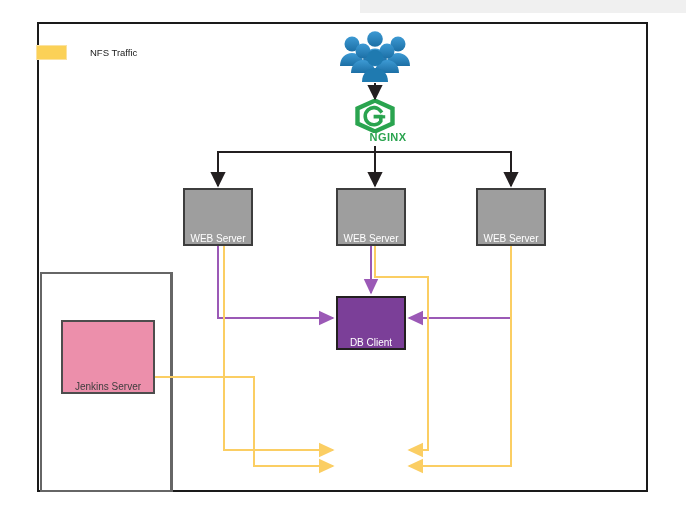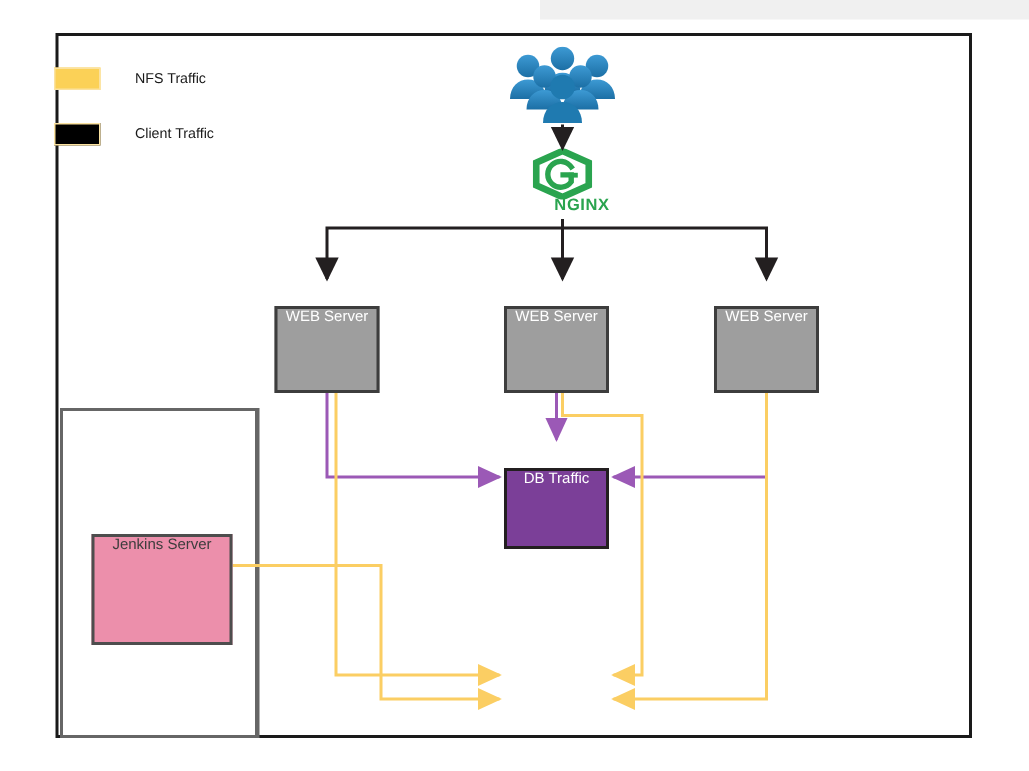--- a/index.html
+++ b/index.html
@@ -72,25 +72,24 @@
     font-size: 9.5px;
     color: #1a1a1a;
     white-space: nowrap;
   }
 
   
   .node {
     position: absolute;
     box-sizing: border-box;
     display: flex;
-    align-items: flex-start;
+    align-items: flex-end;
     justify-content: center;
     font-size: 10px;
     text-align: center;
-    margin-top: 16px;
   }
   .web-node {
     width: 70px;
     height: 58px;
     background: #9e9e9e;
     border: 2px solid #3d3d3d;
     color: #ffffff;
   }
   .db-node {
     left: 336px; top: 296px;
@@ -100,21 +99,21 @@
     color: #ffffff;
   }
   .nfs-node {
     left: 336px; top: 426px;
     width: 70px; height: 54px;
     background: #fbd157;
     border: 2px solid #231f20;
     color: #1a1a1a;
   }
   .jenkins-node {
-    left: 61px; top: 340px;
+    left: 61px; top: 320px;
     width: 94px; height: 74px;
     background: #ec8fab;
     border: 2px solid #4d4d4d;
     color: #3d3d3d;
   }
 
   
   .users-icon { position: absolute; left: 337px; top: 31px; width: 76px; height: 52px; }
   .nginx-logo { position: absolute; left: 352px; top: 99px; width: 46px; height: 34px; }
   .nginx-text {
@@ -139,24 +138,20 @@
   <div class="topbar"></div>
 
   <div class="outer-frame"></div>
   <div class="jenkins-frame"></div>
   <div class="inner-divider"></div>
 
   <div class="legend">
     <div class="legend-row">
       <div class="swatch" style="background:#fbd157"></div>
       <div class="legend-label">NFS Traffic</div>
-    </div>
-    <div class="legend-row">
-      <div class="swatch" style="background:#000000"></div>
-      <div class="legend-label">Client Traffic</div>
     </div>
   </div>
 
   <svg class="users-icon" viewBox="0 0 76 52">
     <defs>
       <linearGradient id="pg" x1="0" y1="0" x2="0" y2="1">
         <stop offset="0%" stop-color="#3d9ad4"></stop>
         <stop offset="100%" stop-color="#1c6fa5"></stop>
       </linearGradient>
     </defs>
@@ -235,21 +230,21 @@
     <span>WEB Server</span>
   </div>
   <div class="node web-node" style="left:336px; top:188px;">
     <span>WEB Server</span>
   </div>
   <div class="node web-node" style="left:476px; top:188px;">
     <span>WEB Server</span>
   </div>
 
   <div class="node db-node">
-    <span>DB Traffic</span>
+    <span>DB Client</span>
   </div>
 
 
   <div class="node jenkins-node">
     <span>Jenkins Server</span>
   </div>
 
 </div>
 
 </body></html>

